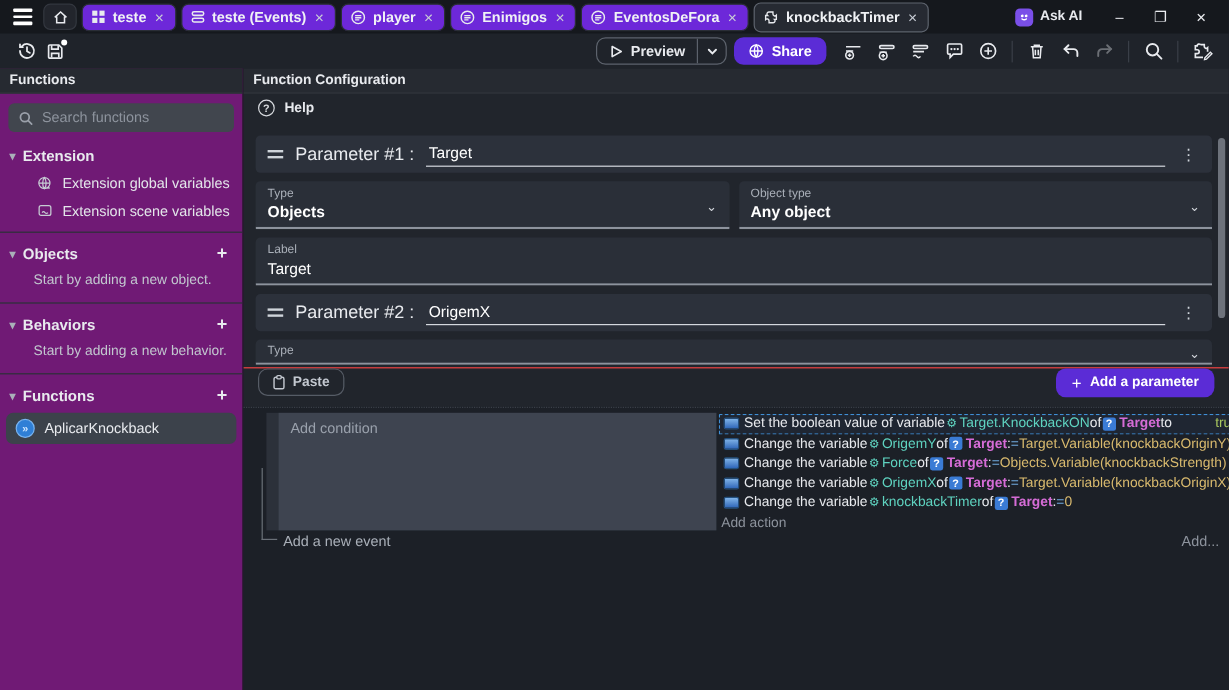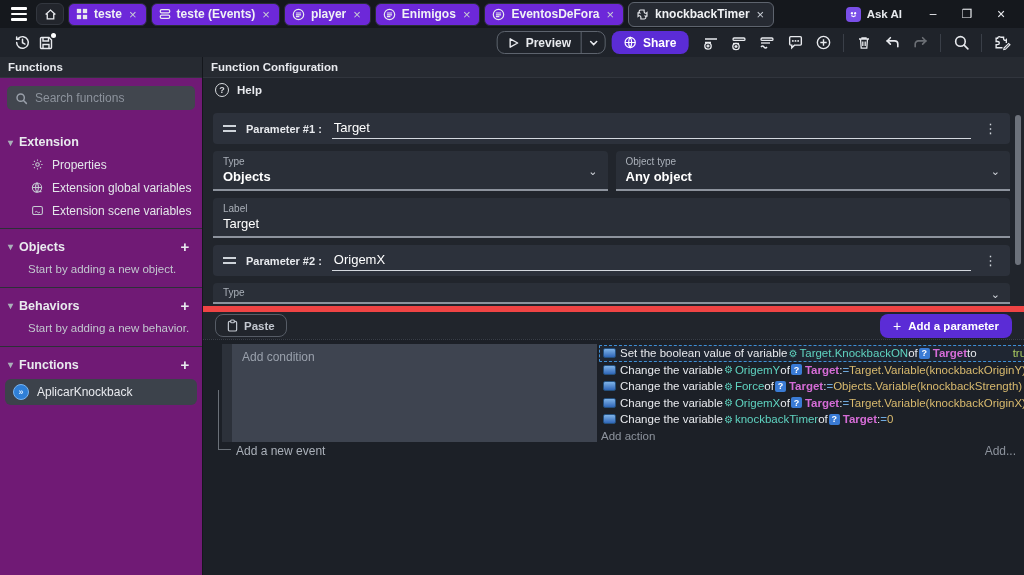--- a/index.html
+++ b/index.html
@@ -38,21 +38,21 @@
   .toolbar-right { margin-left:auto; display:flex; align-items:center; gap:4px; }
   .tb-sep { width:1px; height:18px; background:#3a3f48; margin:0 4px; }
   .dim { opacity:.38; }
 
   
   .content { flex:1; display:flex; min-height:0; }
 
   
   .sidebar { width:203px; flex:none; background:#701a75; border-right:1px solid #14171c; display:flex; flex-direction:column; }
   .panel-header { height:21px; background:#262a31; border-bottom:1px solid #31353d; display:flex; align-items:center; padding:0 8px; font-weight:bold; font-size:11.5px; flex:none; }
-  .search-box { margin:8px 7px 16px; height:24px; background:#41464e; border-radius:5px; display:flex; align-items:center; gap:7px; padding:0 8px; color:#9aa0aa; }
+  .search-box { margin:8px 7px 4px; height:24px; background:#41464e; border-radius:5px; display:flex; align-items:center; gap:7px; padding:0 8px; color:#9aa0aa; }
   .search-box input { background:transparent; border:none; outline:none; color:#cfd4db; font-size:12px; width:130px; font-family:"Liberation Sans",sans-serif; }
   .search-box input::placeholder { color:#8d939d; }
   .tree-section { border-bottom:1px solid #2c3037; padding:4px 0 6px; }
   .section-head { display:flex; align-items:center; gap:6px; padding:5px 8px 4px; font-weight:bold; font-size:12.5px; }
   .chev { color:#aab0b9; font-size:10px; }
   .add-plus { margin-left:auto; color:#e8eaee; font-size:15px; width:18px; text-align:center; }
   .tree-item { display:flex; align-items:center; gap:8px; padding:4.5px 8px 4.5px 30px; font-size:12px; color:#e3e6ea; }
   .tree-item .ti-icon { color:#c6cbd3; width:14px; display:flex; justify-content:center; }
   .empty-text { padding:4px 8px 6px 28px; color:#c2c7cf; font-size:11.5px; }
   .fn-item { margin:2px 5px; padding:5px 8px; border-radius:6px; background:#3c424b; display:flex; align-items:center; gap:8px; font-size:12px; }
@@ -60,34 +60,34 @@
 
   
   .main { flex:1; display:flex; flex-direction:column; min-width:0; background:#21252c; }
   .help-row { height:23px; display:flex; align-items:center; gap:8px; padding:0 12px; font-weight:bold; font-size:11.5px; flex:none; }
   .help-circle { width:14px; height:14px; border:1.5px solid #d7dade; border-radius:50%; display:flex; align-items:center; justify-content:center; font-size:9px; font-weight:bold; color:#d7dade; }
 
   .params-scroll { height:205px; overflow:hidden; position:relative; padding:12px 14px 0 10px; flex:none; }
   .param-row { background:#2c313b; border-radius:4px; height:31px; display:flex; align-items:center; gap:10px; padding:0 10px; margin-bottom:7px; }
   .drag-handle { color:#cfd4da; display:flex; flex-direction:column; gap:3px; }
   .drag-handle i { width:13px; height:2px; background:#cfd4da; display:block; }
-  .param-label { font-weight:bold; font-size:11px; white-space:nowrap; }
+  .param-label { font-weight:normal; font-size:15px; white-space:nowrap; }
   .param-name-input { flex:1; background:transparent; border:none; border-bottom:1px solid #d4d8de; color:#fff; font-size:13px; padding:2px 2px 3px; outline:none; font-family:"Liberation Sans",sans-serif; }
   .kebab { color:#cfd4da; font-size:13px; padding:0 3px; }
   .fields-row { display:flex; gap:8px; margin-bottom:7px; }
   .field { background:#2a2f38; border-radius:4px 4px 0 0; border-bottom:2px solid #8d939d; padding:5px 10px 5px; position:relative; }
   .field .f-label { color:#aab0b9; font-size:10px; margin-bottom:2px; }
   .field .f-value { color:#fff; font-size:13px; font-weight:bold; }
   .field .f-chev { position:absolute; right:10px; top:50%; transform:translateY(-35%); color:#d2d6dc; font-size:11px; }
   .field.half { flex:1; }
   .field.full { width:100%; }
   .field.cut { height:21px; overflow:hidden; padding-top:4px; }
   .scrollbar-v { position:absolute; right:3px; top:14px; width:6px; height:150px; background:#6d727b; border-radius:3px; }
 
-  .config-footer { height:33px; flex:none; display:flex; align-items:center; padding:0 12px; border-top:6px solid #ef4444; }
+  .config-footer { height:33px; flex:none; display:flex; align-items:flex-start; padding:0 12px; border-top:1px solid #ef4444; }
   .paste-btn { display:flex; align-items:center; gap:6px; height:23px; padding:0 11px; border:1px solid #565c66; border-radius:8px; color:#c3c8d0; font-weight:bold; font-size:11.5px; }
   .addparam-btn { margin-left:auto; display:flex; align-items:center; gap:7px; height:24px; padding:0 13px; background:#5b2cd6; border-radius:8px; color:#fff; font-weight:bold; font-size:11.5px; }
   .addparam-btn .plus { font-size:14px; font-weight:normal; }
 
   
   .events { flex:1; background:#1c2027; position:relative; border-top:1px dotted #3a3f48; min-height:0; }
   .event-block { position:absolute; left:19px; right:4px; top:4px; display:flex; }
   .drag-strip { width:10px; background:#2c313a; flex:none; }
   .condition-panel { width:365px; flex:none; background:#3e4450; color:#9aa1ac; font-size:12px; padding:6px 10px; }
   .actions-panel { flex:1; padding:1px 0 0 2px; display:flex; flex-direction:column; }
@@ -335,29 +335,20 @@
             <path d="M10.5 10.5 L14 14"></path>
           </svg>
       </span>
       <input type="text" placeholder="Search functions" style="">
     </div>
 
     <div class="tree-section">
       <div class="section-head">
         <span class="chev">▾</span>
         <span>Extension</span>
-      </div>
-      <div class="tree-item">
-        <span class="ti-icon">
-          <svg width="13" height="13" viewBox="0 0 16 16" fill="none" stroke="#c6cbd3" stroke-width="1.3">
-              <circle cx="8" cy="8" r="2.2"></circle>
-              <path d="M8 1.8 V3.4 M8 12.6 V14.2 M1.8 8 H3.4 M12.6 8 H14.2 M3.6 3.6 L4.8 4.8 M11.2 11.2 L12.4 12.4 M12.4 3.6 L11.2 4.8 M4.8 11.2 L3.6 12.4"></path>
-            </svg>
-        </span>
-        <span>Properties</span>
       </div>
       <div class="tree-item">
         <span class="ti-icon">
           <svg width="14" height="14" viewBox="0 0 16 16" fill="none" stroke="#c6cbd3" stroke-width="1.2">
               <circle cx="8" cy="7.5" r="5.3"></circle>
               <path d="M2.7 7.5 H13.3 M8 2.2 C5.8 4.5 5.8 10.5 8 12.8 C10.2 10.5 10.2 4.5 8 2.2 Z"></path>
               <path d="M10.5 12.5 q1 -1.2 2.5 0" stroke-width="1.4"></path>
             </svg>
         </span>
         <span>Extension global variables</span>

